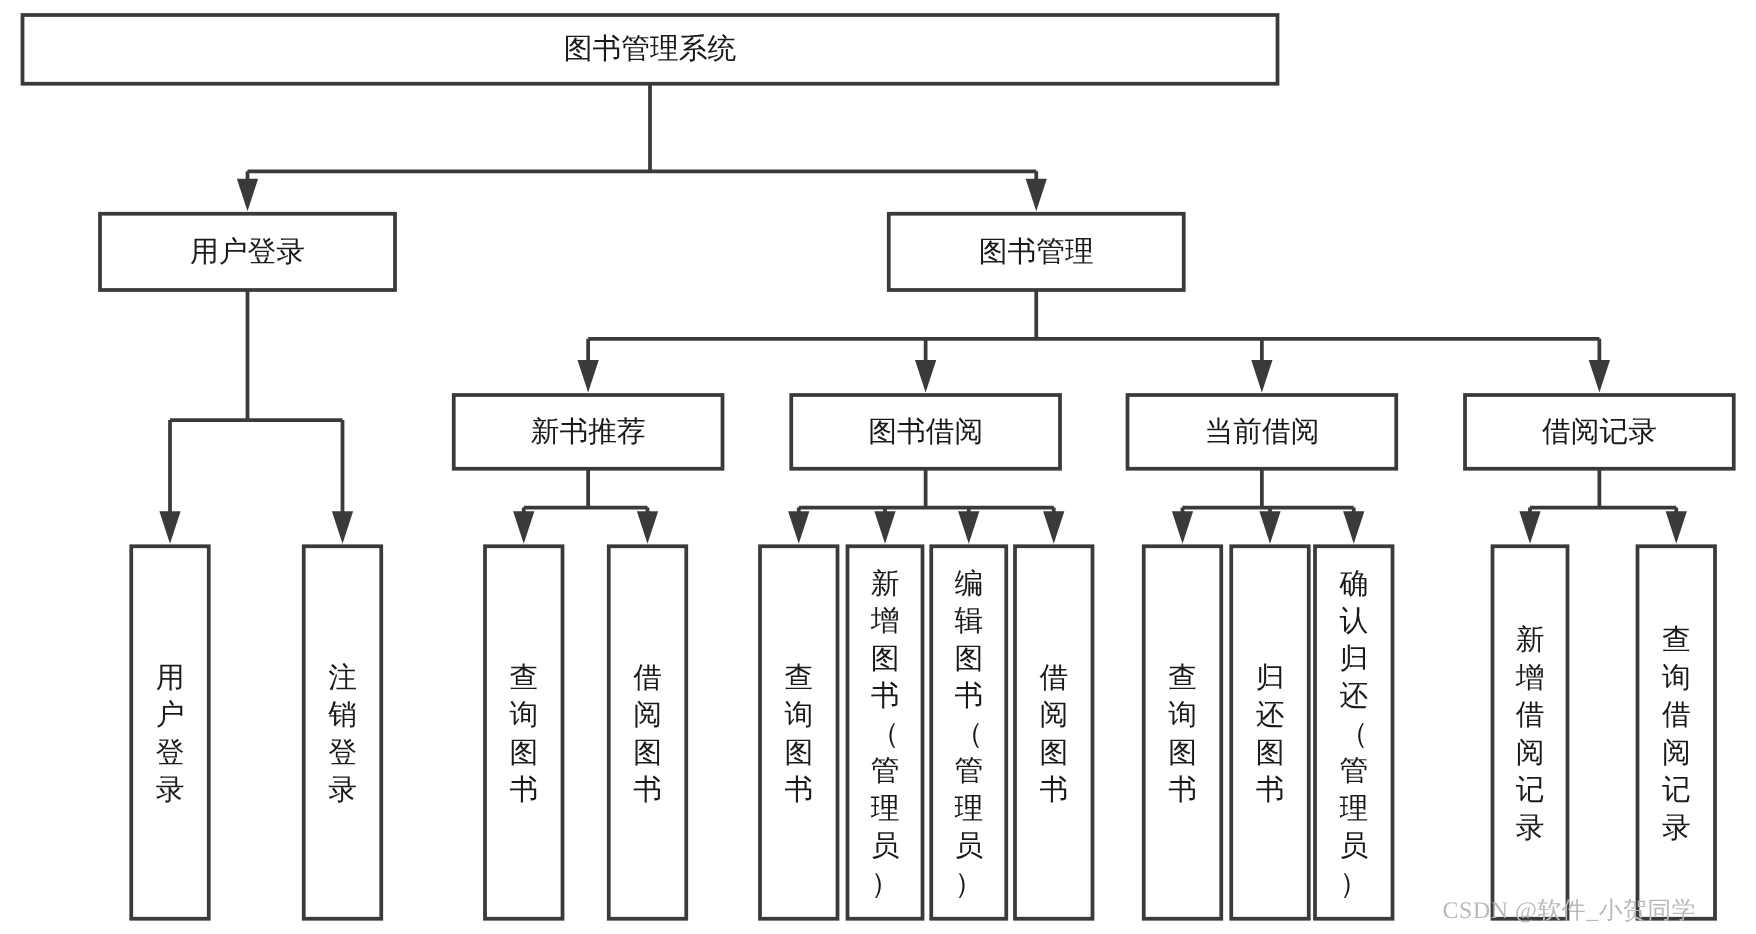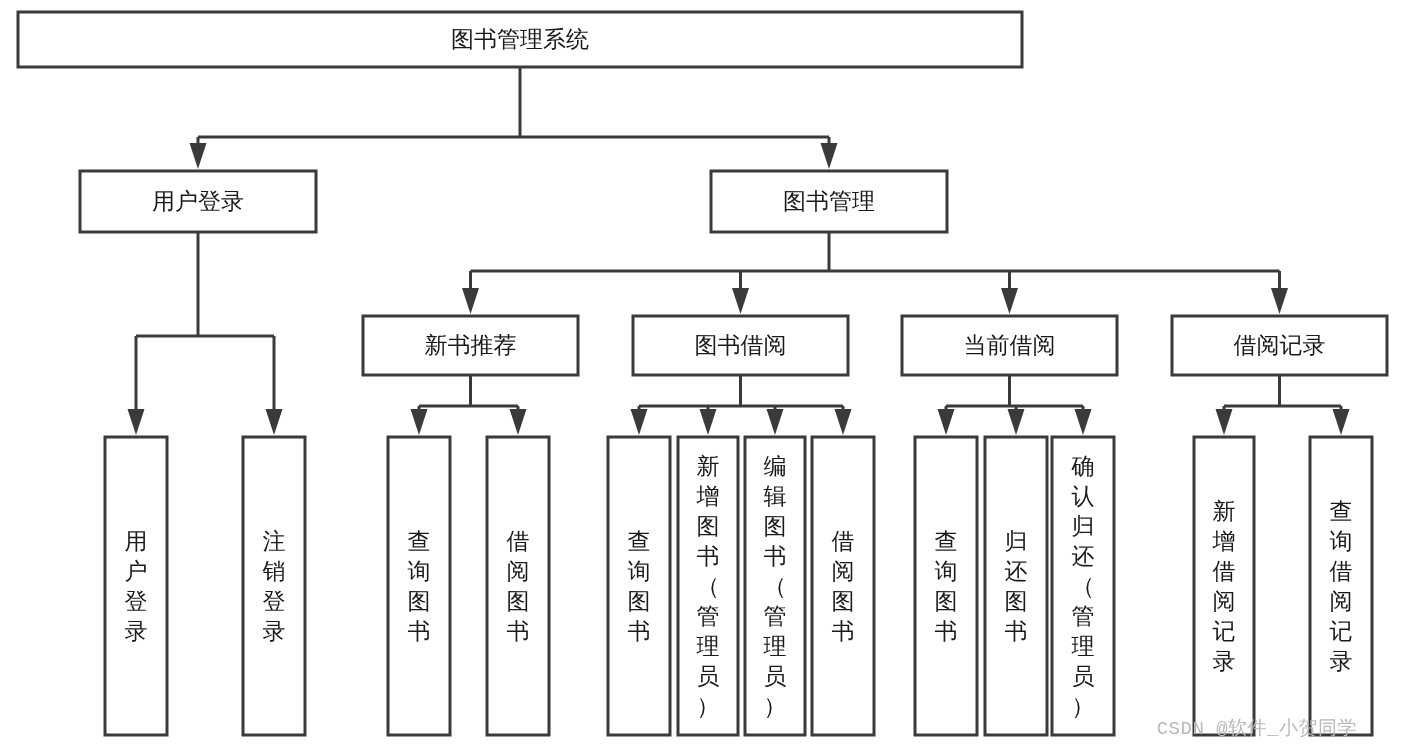--- a/index.html
+++ b/index.html
@@ -54,21 +54,21 @@
     font-family: "DejaVu Sans", "Liberation Sans", sans-serif;
     font-size: 23px;
     text-anchor: middle;
   }
   .watermark {
     position: absolute;
     right: 14px;
     bottom: 6px;
     color: #b9b9b9;
     font-size: 19px;
-    font-family: Liberation Mono, monospace;
+    font-family: Liberation Serif, serif;
     letter-spacing: 0.5px;
     white-space: nowrap;
     user-select: none;
   }
 </style>
 </head>
 <body>
 
 <div id="diagram-root">
   <svg id="tree-svg" viewBox="0 0 1405 747">

